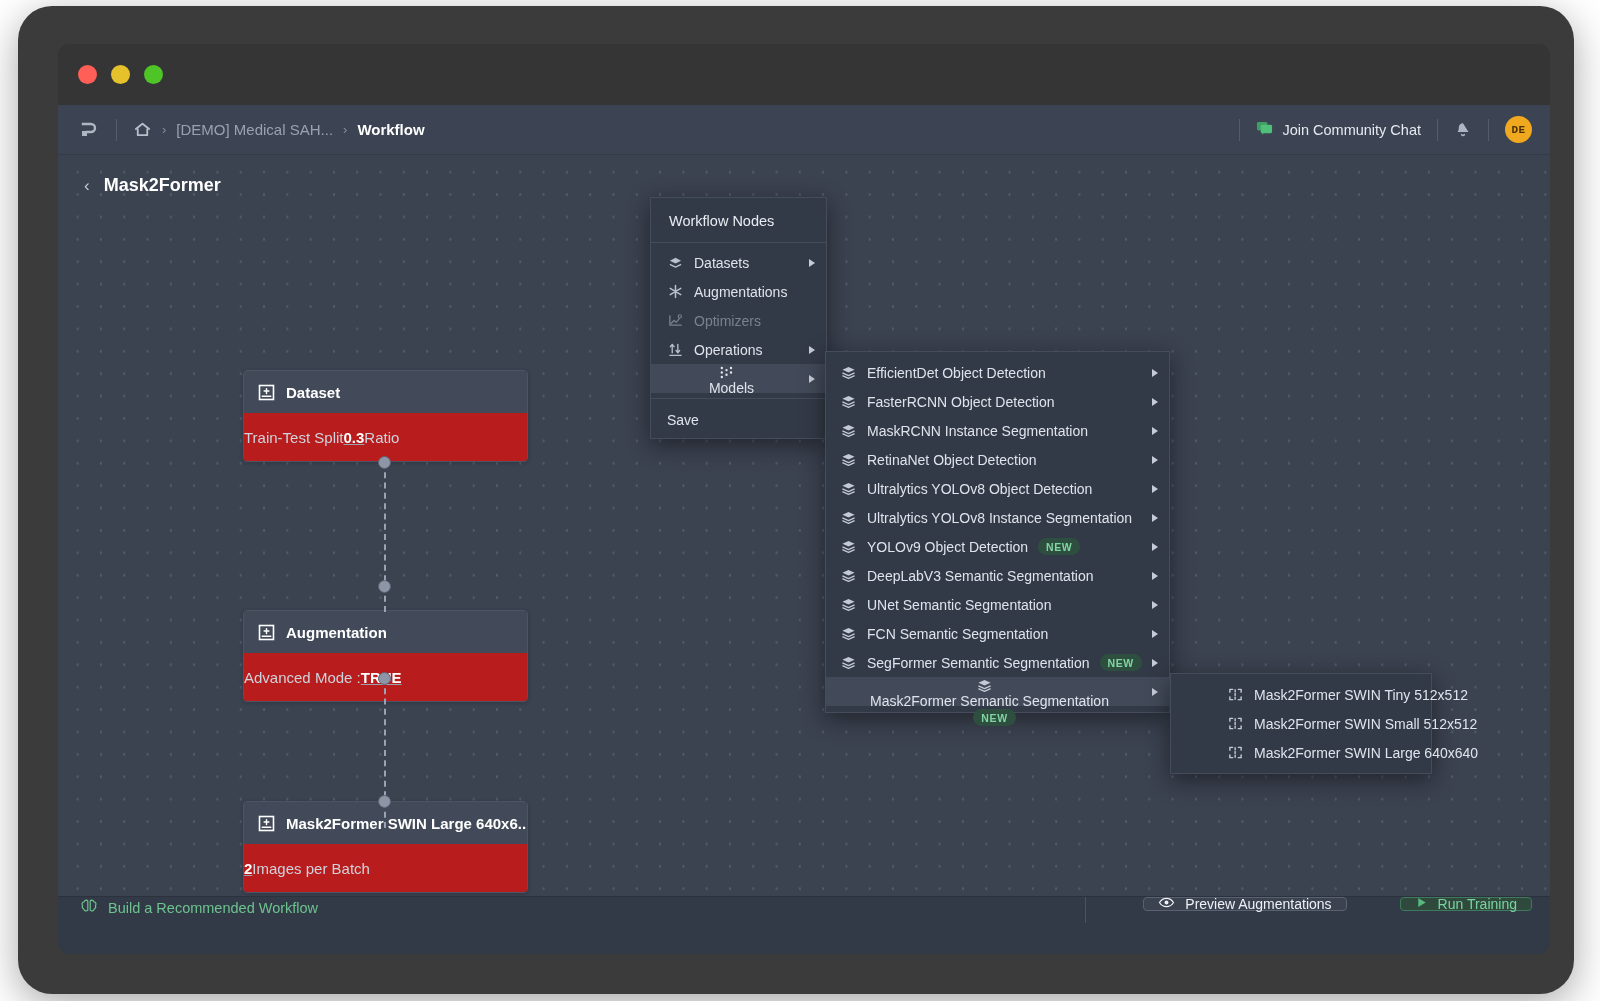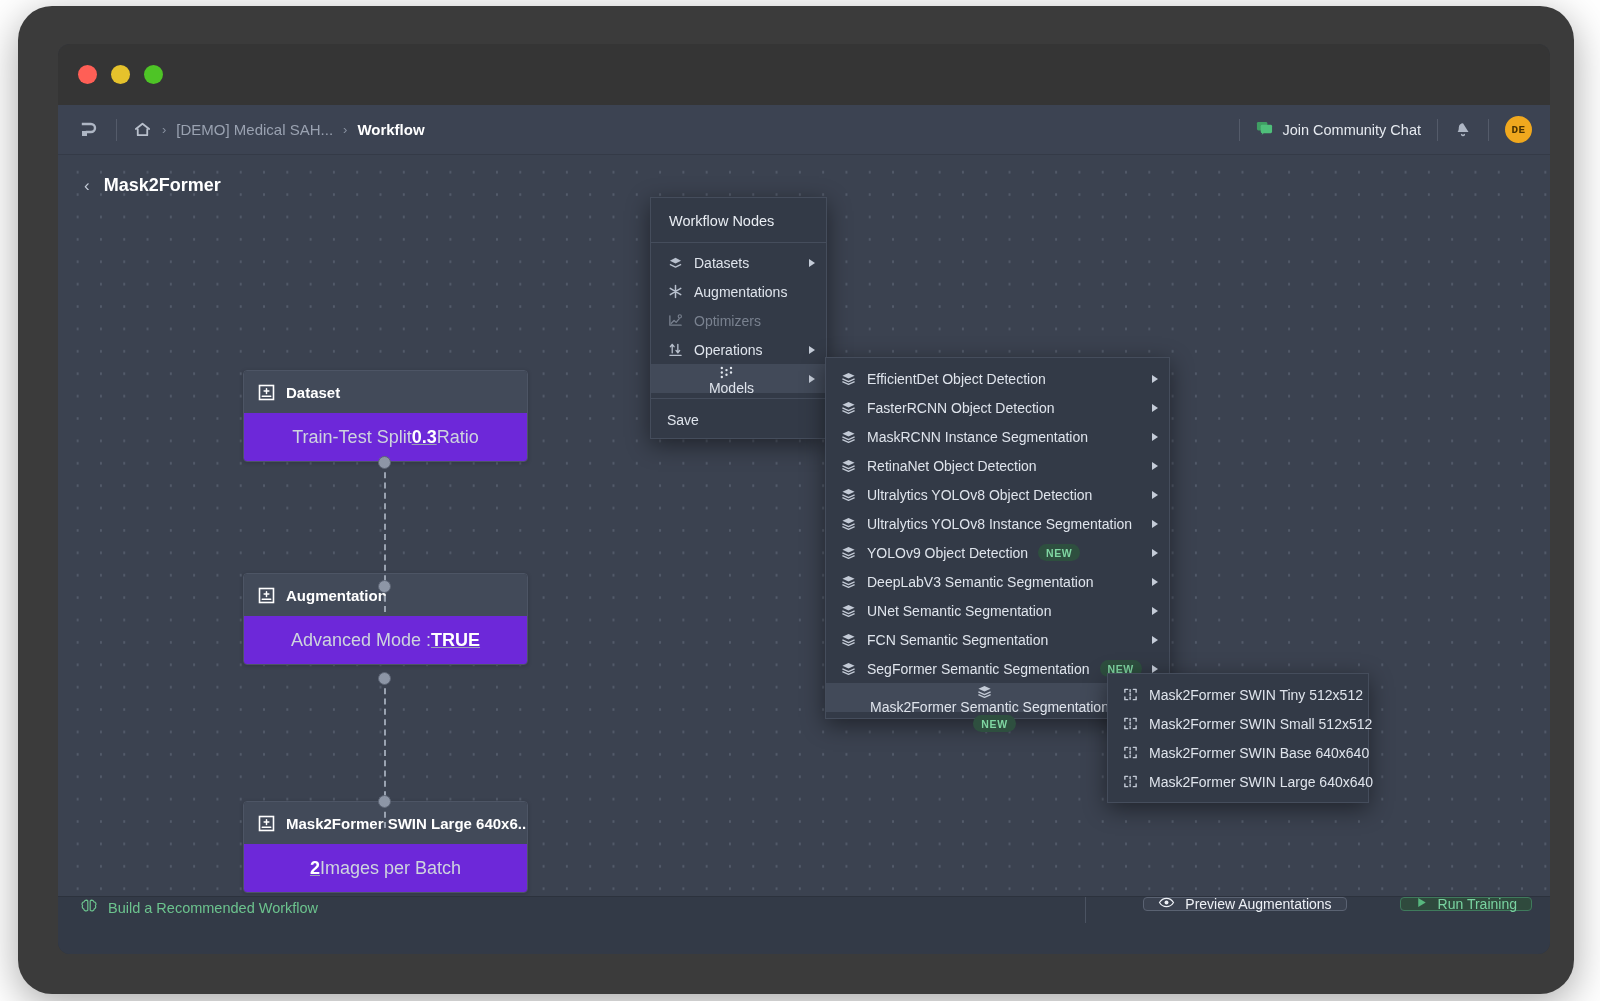--- a/index.html
+++ b/index.html
@@ -100,23 +100,23 @@
   .node-head {
     height: 42px;
     background: #424a59;
     display: flex; align-items: center; gap: 11px;
     padding: 0 14px;
     color: #ffffff; font-size: 15px; font-weight: bold;
     white-space: nowrap; overflow: hidden;
   }
   .node-body {
     height: 48px;
-    background: #6d28d9;
-    display: flex; align-items: center; justify-content: center;
-    color: #ced4de; font-size: 18px;
+    background: #b91c1c;
+    display: flex; align-items: center; 
+    color: #ced4de; font-size: 15px;
   }
   .node-body u { color: #ffffff; font-weight: bold; text-decoration-color:#9aa2b1; }
   .node-icon { width: 17px; height: 17px; flex: 0 0 17px; }
 
   .port {
     position: absolute;
     width: 13px; height: 13px; border-radius: 50%;
     background: #8d96a6; border: 1px solid #5c6474;
     z-index: 3;
   }
@@ -284,21 +284,21 @@
             <span>Dataset</span>
           </div>
           <div class="node-body">
             <span>Train-Test Split </span>
               <u>0.3</u>
               <span> Ratio</span>
           </div>
         </div>
         <div class="port" style="left:320px; top:301px;"></div>
 
-        <div class="node" style="left:185px; top:418px;">
+        <div class="node" style="left:185px; top:455px;">
           <div class="node-head">
             <span class="node-icon">
               <svg width="17" height="17" viewBox="0 0 18 18" fill="none">
                 <rect x="1.6" y="1.6" width="14.8" height="14.8" stroke="#ffffff" stroke-width="1.7"></rect>
                 <path d="M9 5v5M6.5 7.5h5M4.5 13h9" stroke="#ffffff" stroke-width="1.6" stroke-linecap="round"></path>
               </svg>
             </span>
             <span>Augmentation</span>
           </div>
           <div class="node-body">
@@ -386,21 +386,21 @@
             </span>
             <span class="mi-label">Models</span>
             <span class="caret"></span>
           </div>
 
           <div class="menu-item sep-top" style="align-items:flex-end; padding-bottom:4px;">
             <span class="mi-label">Save</span>
           </div>
         </div>
 
-        <div class="menu models" style="left:767px; top:202px;">
+        <div class="menu models" style="left:767px; top:196px;">
           <div class="menu-item">
             <span class="mi-icon">
               <svg width="15" height="15" viewBox="0 0 16 16" fill="none">
                   <path d="M8 2L1.5 5 8 8l6.5-3L8 2z" fill="#c3cad6"></path>
                   <path d="M1.5 8.4L8 11.4l6.5-3" stroke="#c3cad6" stroke-width="1.35" stroke-linejoin="round"></path>
                   <path d="M1.5 11.3L8 14.3l6.5-3" stroke="#c3cad6" stroke-width="1.35" stroke-linejoin="round"></path>
                 </svg>
             </span>
             <span class="mi-label">EfficientDet Object Detection</span>
             <span class="caret"></span>
@@ -524,47 +524,38 @@
                   <path d="M1.5 8.4L8 11.4l6.5-3" stroke="#c3cad6" stroke-width="1.35" stroke-linejoin="round"></path>
                   <path d="M1.5 11.3L8 14.3l6.5-3" stroke="#c3cad6" stroke-width="1.35" stroke-linejoin="round"></path>
                 </svg>
             </span>
             <span class="mi-label">Mask2Former Semantic Segmentation</span>
             <span class="badge-new">NEW</span>
             <span class="caret"></span>
           </div>
         </div>
 
-        <div class="menu variants" style="left:1049px; top:518px;">
+        <div class="menu variants" style="left:1112px; top:518px;padding-left:42px;">
           <div class="menu-item">
             <span class="mi-icon">
               <svg width="15" height="15" viewBox="0 0 16 16" fill="none">
                 <path d="M2 2.5h3M2 2.5v3M14 2.5h-3M14 2.5v3M2 13.5h3M2 13.5v-3M14 13.5h-3M14 13.5v-3" stroke="#c3cad6" stroke-width="1.5" stroke-linecap="round"></path>
                 <path d="M7.6 3v10" stroke="#c3cad6" stroke-width="1.5" stroke-linecap="round" stroke-dasharray="2 2"></path>
               </svg>
             </span>
             <span class="mi-label">Mask2Former SWIN Tiny 512x512</span>
           </div>
           <div class="menu-item">
             <span class="mi-icon">
               <svg width="15" height="15" viewBox="0 0 16 16" fill="none">
                 <path d="M2 2.5h3M2 2.5v3M14 2.5h-3M14 2.5v3M2 13.5h3M2 13.5v-3M14 13.5h-3M14 13.5v-3" stroke="#c3cad6" stroke-width="1.5" stroke-linecap="round"></path>
                 <path d="M7.6 3v10" stroke="#c3cad6" stroke-width="1.5" stroke-linecap="round" stroke-dasharray="2 2"></path>
               </svg>
             </span>
             <span class="mi-label">Mask2Former SWIN Small 512x512</span>
-          </div>
-          <div class="menu-item">
-            <span class="mi-icon">
-              <svg width="15" height="15" viewBox="0 0 16 16" fill="none">
-                <path d="M2 2.5h3M2 2.5v3M14 2.5h-3M14 2.5v3M2 13.5h3M2 13.5v-3M14 13.5h-3M14 13.5v-3" stroke="#c3cad6" stroke-width="1.5" stroke-linecap="round"></path>
-                <path d="M7.6 3v10" stroke="#c3cad6" stroke-width="1.5" stroke-linecap="round" stroke-dasharray="2 2"></path>
-              </svg>
-            </span>
-            <span class="mi-label">Mask2Former SWIN Base 640x640</span>
           </div>
           <div class="menu-item">
             <span class="mi-icon">
               <svg width="15" height="15" viewBox="0 0 16 16" fill="none">
                 <path d="M2 2.5h3M2 2.5v3M14 2.5h-3M14 2.5v3M2 13.5h3M2 13.5v-3M14 13.5h-3M14 13.5v-3" stroke="#c3cad6" stroke-width="1.5" stroke-linecap="round"></path>
                 <path d="M7.6 3v10" stroke="#c3cad6" stroke-width="1.5" stroke-linecap="round" stroke-dasharray="2 2"></path>
               </svg>
             </span>
             <span class="mi-label">Mask2Former SWIN Large 640x640</span>
           </div>

